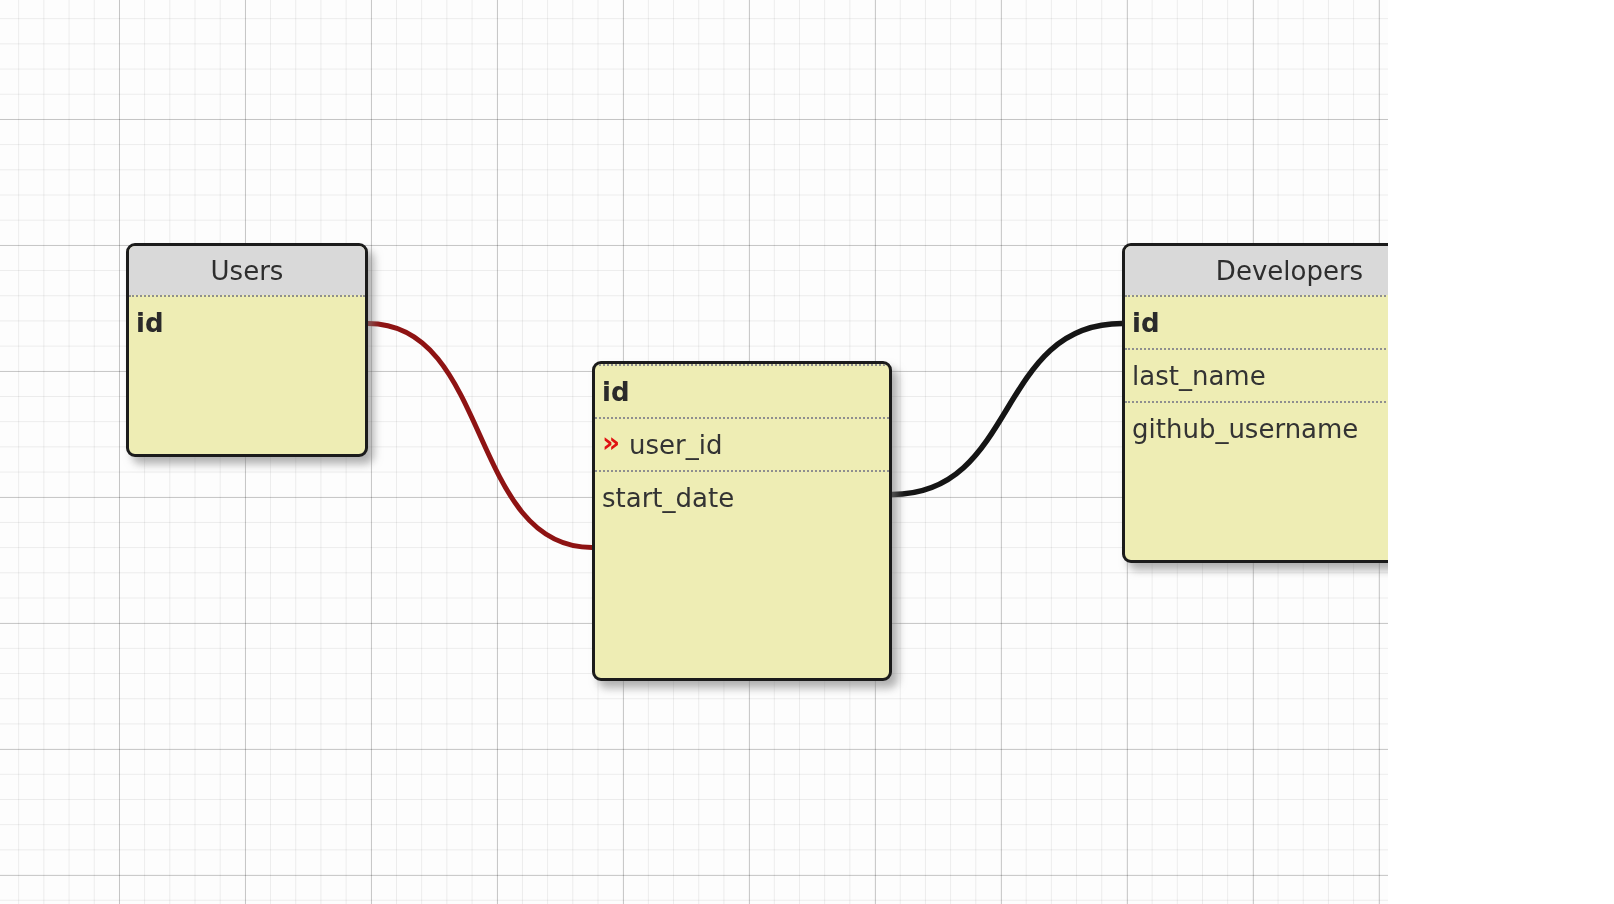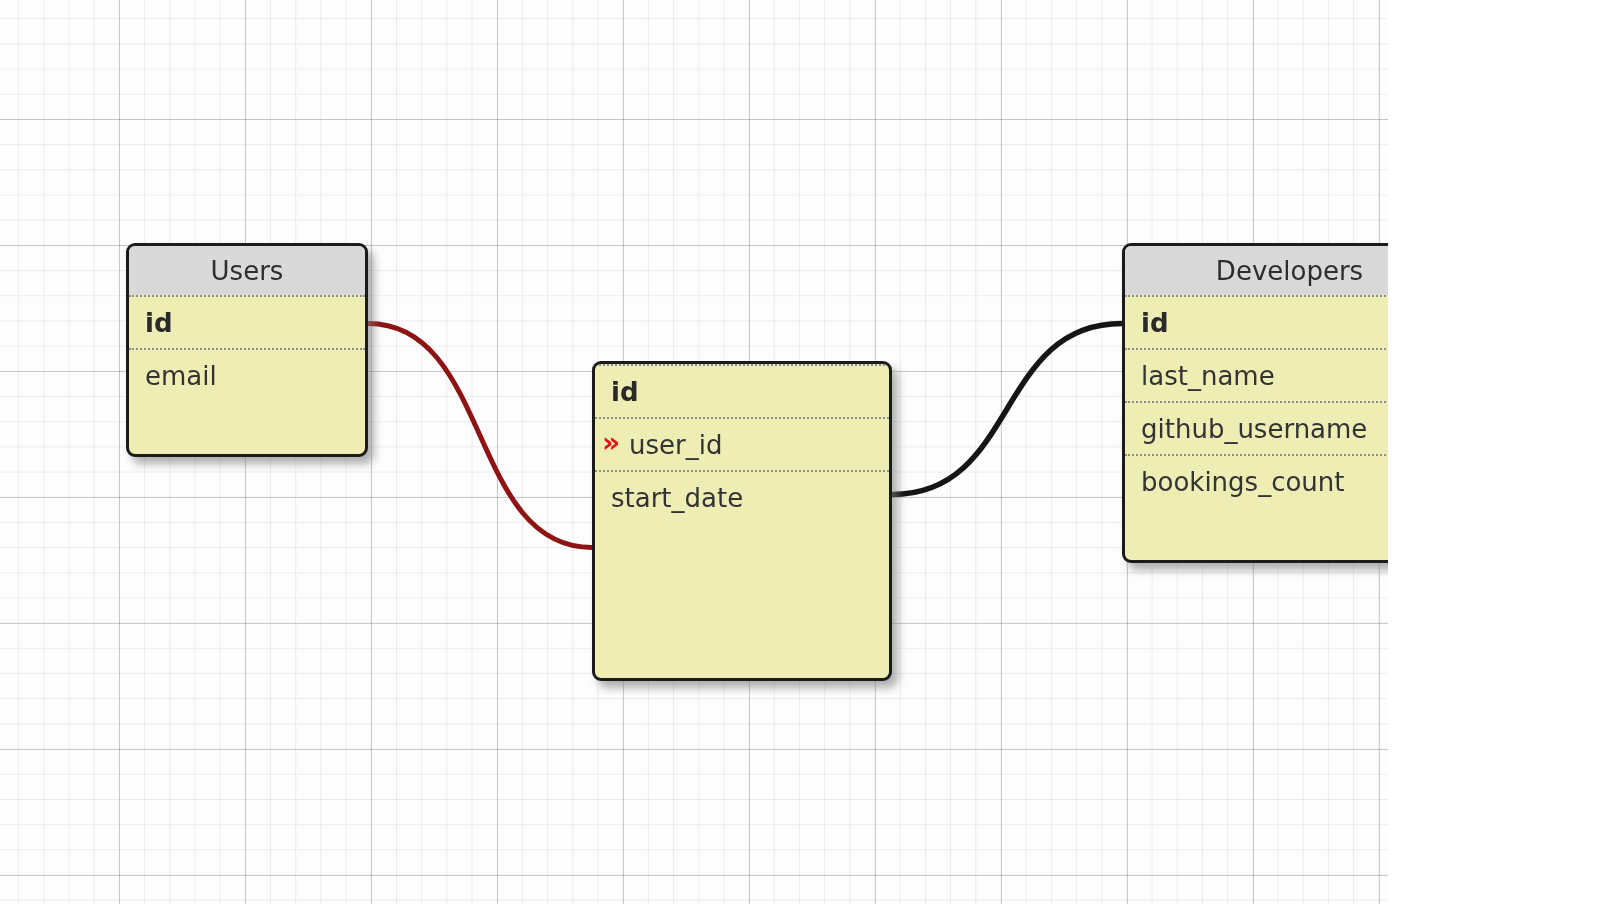--- a/index.html
+++ b/index.html
@@ -43,21 +43,21 @@
     justify-content: center;
     font-size: 26px;
     color: #2e2e2e;
     cursor: move;
   }
   .field-row {
     box-sizing: border-box;
     height: 53px;
     display: flex;
     align-items: center;
-    padding-left: 16px;
+    padding-left: 7px;
     font-size: 26px;
     color: #333333;
     border-top: 2px dotted #8f8f8f;
     white-space: nowrap;
   }
   .field-row.pk .field-label {
     font-weight: bold;
     color: #2a2a2a;
   }
   .field-row.fk {
@@ -81,23 +81,20 @@
       <path d="M892,494.5 C1018.5,494.5 995.5,323.5 1122,323.5" fill="none" stroke="#151515" stroke-width="5.5" stroke-linecap="round"></path>
     </svg>
 
 <div class="entity" style="left: 126px; top: 243px; width: 242px; height: 214px; background: rgb(238, 237, 180);">
       <div class="entity-header" style="background: rgb(217, 217, 217);">
         <span>Users</span>
       </div>
       <div class="field-row pk">
         <span class="field-label">id</span>
       </div>
-      <div class="field-row">
-        <span class="field-label">email</span>
-      </div>
     </div>
     <div class="entity" style="left: 592px; top: 361px; width: 300px; height: 320px; background: rgb(238, 237, 180);">
       <div class="field-row pk">
         <span class="field-label">id</span>
       </div>
       <div class="field-row fk">
         <span class="fk-marker" style="color: rgb(224, 18, 18);">»</span>
         <span class="field-label">user_id</span>
       </div>
       <div class="field-row">
@@ -110,17 +107,14 @@
       </div>
       <div class="field-row pk">
         <span class="field-label">id</span>
       </div>
       <div class="field-row">
         <span class="field-label">last_name</span>
       </div>
       <div class="field-row">
         <span class="field-label">github_username</span>
       </div>
-      <div class="field-row">
-        <span class="field-label">bookings_count</span>
-      </div>
     </div>
   </div>
 
 </body></html>

